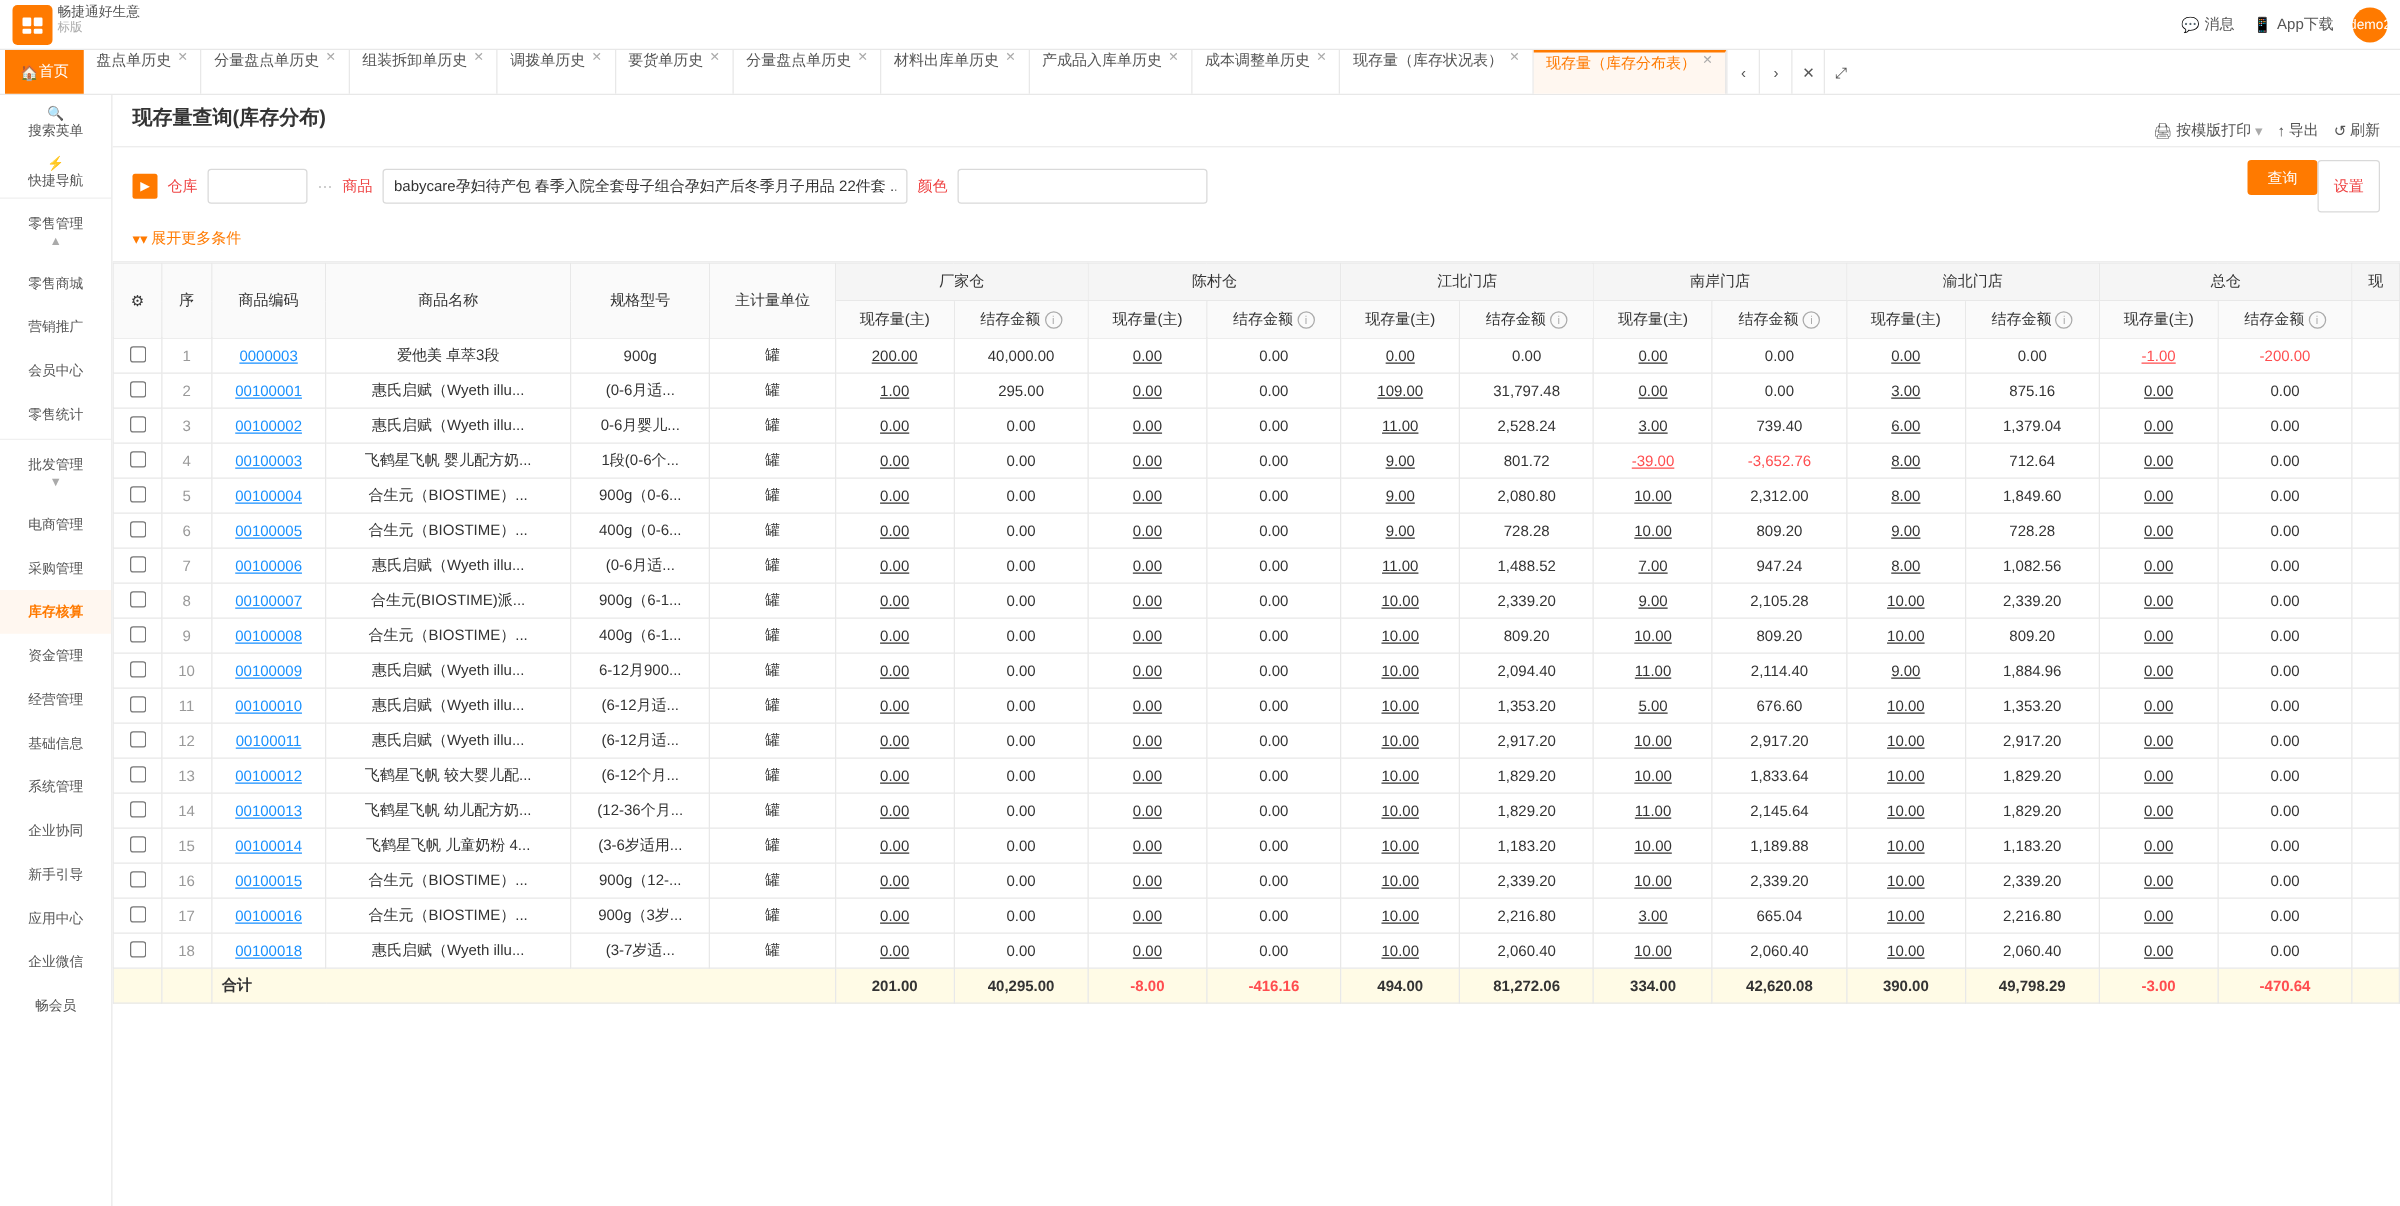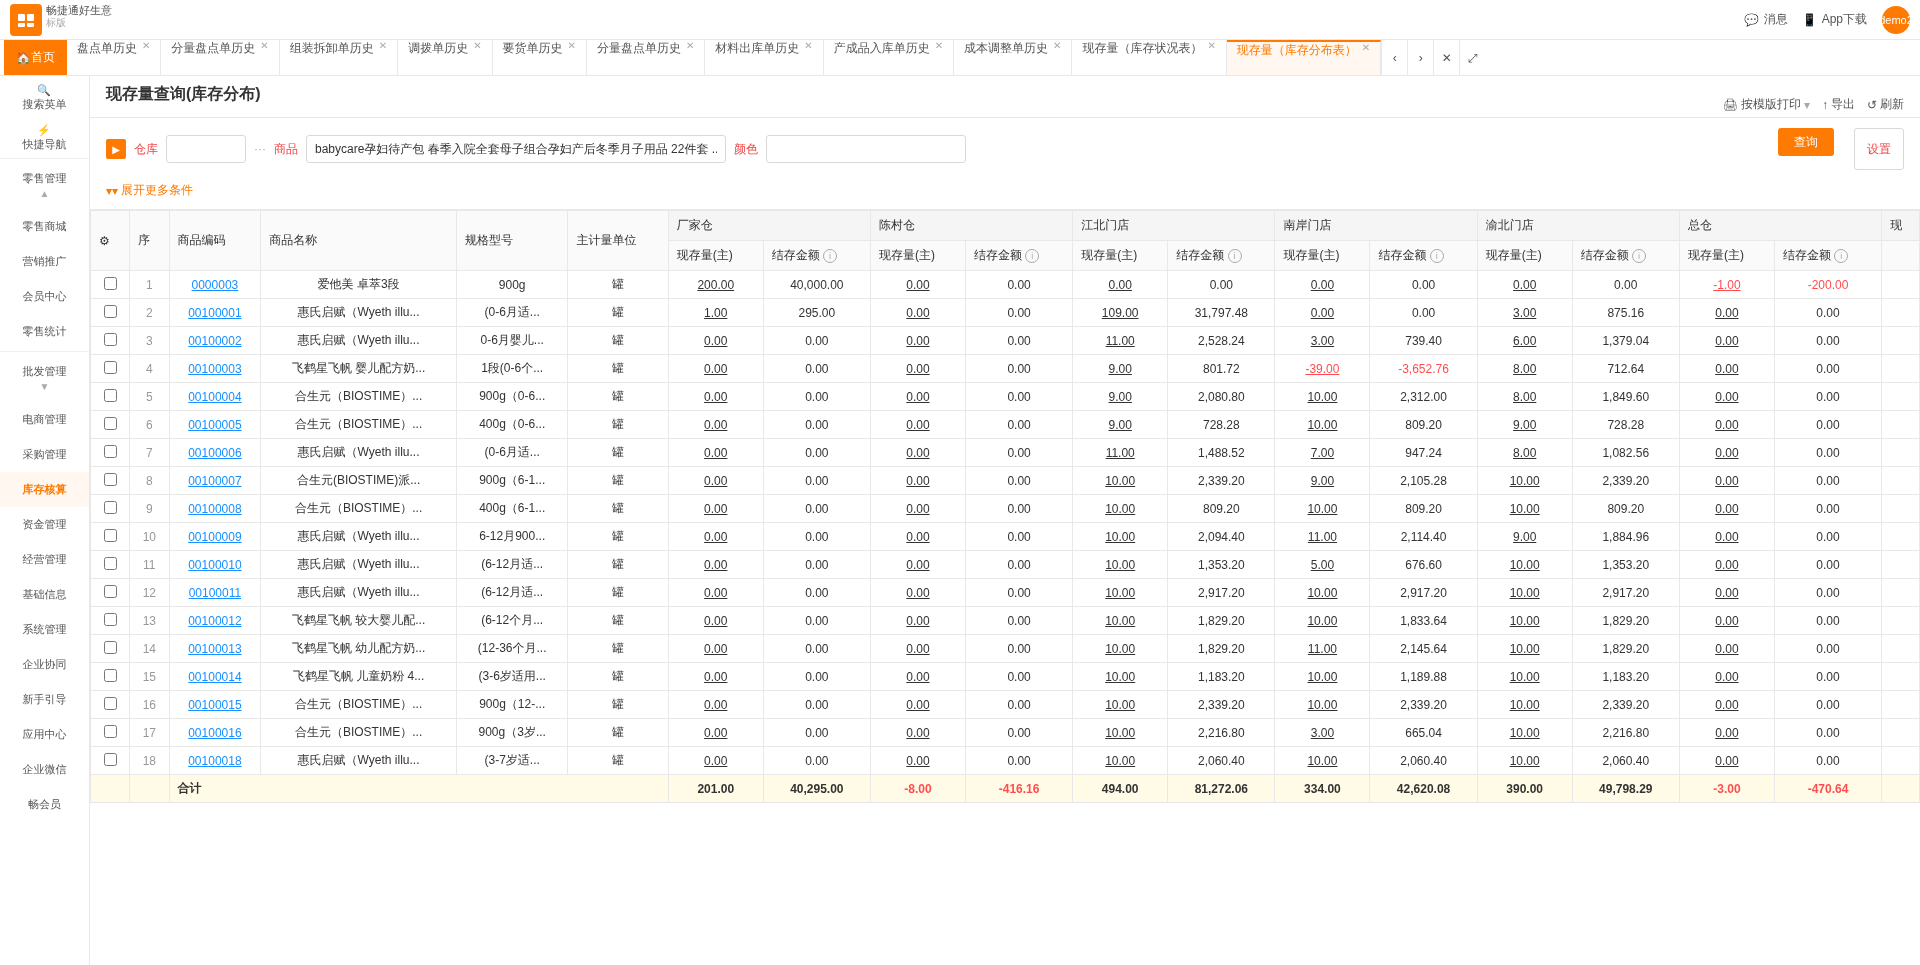--- a/index.html
+++ b/index.html
@@ -41,21 +41,21 @@
     .filter-input-wide { min-width: 400px; }
     .filter-dots { color: #aaa; }
     .expand-btn { color: #ff7a00; font-size: 12px; cursor: pointer; display: flex; align-items: center; gap: 3px; margin-top: 6px; }
     .query-btn { background: #ff7a00; color: #fff; border: none; border-radius: 3px; padding: 5px 16px; font-size: 12px; cursor: pointer; height: 28px; }
     .setting-btn { background: #fff; color: #ef4444; border: 1px solid #d9d9d9; border-radius: 3px; padding: 5px 12px; font-size: 12px; cursor: pointer; height: 42px; }
     .orange-arrow { display: inline-flex; align-items: center; justify-content: center; width: 20px; height: 20px; background: #ff7a00; color: #fff; border-radius: 2px; cursor: pointer; font-size: 10px; flex-shrink: 0; }
 
     
     .table-container { flex: 1; overflow: auto; background: #fff; margin: 0; }
     table { width: 100%; border-collapse: collapse; font-size: 12px; }
-    thead th { background: #fafafa; border: 1px solid #e8e8e8; padding: 6px 8px; text-align: left; font-weight: normal; color: #333; white-space: nowrap; position: sticky; top: 0; z-index: 2; }
+    thead th { background: #fafafa; border: 1px solid #e8e8e8; padding: 6px 8px; text-align: center; font-weight: normal; color: #333; white-space: nowrap; position: sticky; top: 0; z-index: 2; }
     thead th.group-header { background: #f5f5f5; }
     tbody td { border: 1px solid #e8e8e8; padding: 5px 8px; text-align: center; color: #333; white-space: nowrap; }
     tbody tr.summary-row { background: #fffbe6; font-weight: bold; margin-left: 28px; }
     .text-red { color: #ff4d4f; text-align: center; }
     .text-blue { color: #1890ff; }
     .underline { text-decoration: underline; cursor: pointer; }
     .gear-cell { background: #fafafa; }
     .row-num { color: #999; }
     .info-icon { display: inline-flex; align-items: center; justify-content: center; width: 14px; height: 14px; border-radius: 50%; border: 1px solid #aaa; color: #aaa; font-size: 9px; cursor: pointer; }
 
@@ -250,21 +250,21 @@
     <div class="filter-area">
       <div class="filter-row">
         <span class="orange-arrow">▶</span>
         <span class="filter-label">仓库</span>
         <input class="filter-input" style="width: 80px;">
         <span class="filter-dots">···</span>
         <span class="filter-label">商品</span>
         <input class="filter-input filter-input-wide" value="babycare孕妇待产包 春季入院全套母子组合孕妇产后冬季月子用品 22件套 ..." style="width: 420px; color: rgb(51, 51, 51);">
         <span class="filter-label">颜色</span>
         <input class="filter-input" style="width: 200px;">
-        <div style="margin-left:auto;display:flex;gap:20px;">
+        <div style="margin-left:auto;display:flex;gap:0;">
           <button class="query-btn">查询</button>
           <button class="setting-btn">设置</button>
         </div>
       </div>
       <div style="margin-top:6px;display:flex;align-items:center;">
         <span class="expand-btn">
           <span>▾▾</span>
           <span>展开更多条件</span>
         </span>
       </div>

